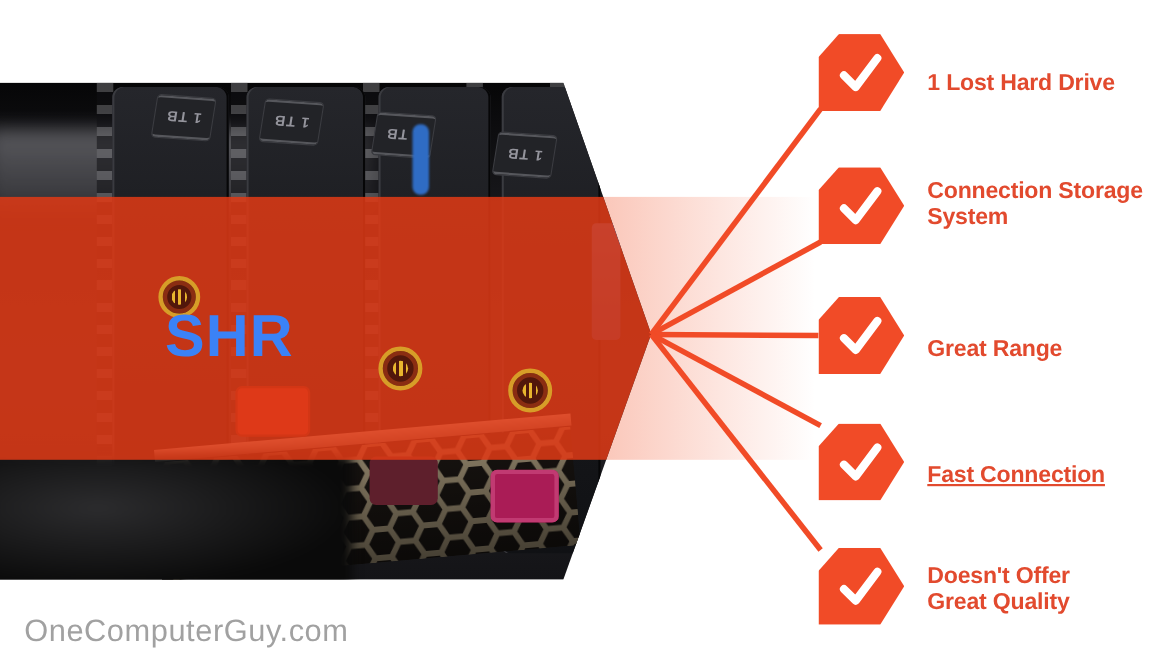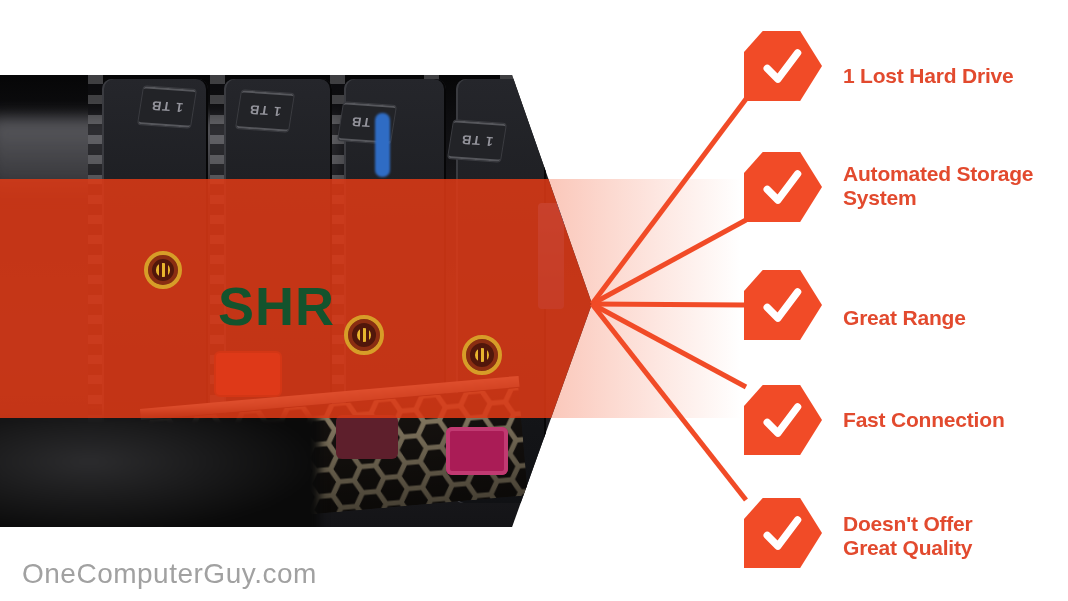--- a/index.html
+++ b/index.html
@@ -53,39 +53,39 @@
   .btn-r3 { position:absolute; left:446px; top:352px; width:62px; height:48px;
             background:#aa1c56; border-radius:6px; box-shadow:inset 0 0 0 4px #c13a72; }
   .band { position:absolute; left:0; top:104px; width:100%; height:239px;
           background:rgba(222,58,22,.87); }
   .emblem { position:absolute; border-radius:50%; border:4px solid #d79d28;
             background:#51170b; box-shadow:inset 0 0 0 4px #8a2d12; }
   .emblem::after { content:""; position:absolute; inset:28%; border-radius:50%;
                    background:repeating-linear-gradient(90deg,#e8b52e 0 3px, rgba(0,0,0,0) 3px 6px); }
   .e1{left:144px;top:176px;width:38px;height:38px;} .e2{left:344px;top:240px;width:40px;height:40px;}
   .e3{left:462px;top:260px;width:40px;height:40px;}
-  .ph-title { position:absolute; left:150px; top:200px; width:185px; text-align:right;
-              color:#14532d; font-size:54px; font-weight:bold; letter-spacing:1px; }
+  .ph-title { position:absolute; left:150px; top:200px; width:185px; text-align:left;
+              color:#3b82f6; font-size:54px; font-weight:bold; letter-spacing:1px; }
 
   
   .lines { position:absolute; left:0; top:0; width:1068px; height:601px; pointer-events:none; }
   .lines line { stroke:#f14b27; stroke-width:5; }
 
   
   .badge { position:absolute; left:744px; width:78px; height:70px; background:#f14b27;
            clip-path:polygon(0 30%, 24% 0, 72% 0, 100% 50%, 72% 100%, 0 100%);
            display:flex; align-items:center; }
   .badge svg { margin-left:6px; }
   .b1{top:31px;} .b2{top:152px;} .b3{top:270px;} .b4{top:385px;} .b5{top:498px;}
 
   
   .feature-label { position:absolute; left:843px; width:222px; color:#e24a2e;
                    font-size:21px; line-height:24px; font-weight:bold;
                    letter-spacing:-0.2px; white-space:pre-line; }
-  .t1{top:64px;} .t2{top:162px;} .t3{top:306px;} .t4{top:408px;} .t5{top:512px;}
+  .t1{top:64px;} .t2{top:162px;} .t3{top:306px;} .t4{top:420px;text-decoration:underline;} .t5{top:512px;}
 
   
   .watermark { position:absolute; left:22px; top:558px; color:#a1a1a1;
                font-size:28px; letter-spacing:.5px;text-align:right; }
 </style>
 </head>
 <body>
 
 <div class="pale-band"></div>
 
@@ -175,20 +175,20 @@
     <path d="M21 38 L34 51 L58 19" fill="none" stroke="#ffffff" stroke-width="9" stroke-linecap="round" stroke-linejoin="round"></path>
   </svg>
 </div>
 <div class="badge b5">
   <svg width="64" height="64" viewBox="0 0 78 70">
     <path d="M21 38 L34 51 L58 19" fill="none" stroke="#ffffff" stroke-width="9" stroke-linecap="round" stroke-linejoin="round"></path>
   </svg>
 </div>
 
 <div class="feature-label t1">1 Lost Hard Drive</div>
-<div class="feature-label t2">Automated Storage
+<div class="feature-label t2">Connection Storage
 System</div>
 <div class="feature-label t3">Great Range</div>
 <div class="feature-label t4">Fast Connection</div>
 <div class="feature-label t5">Doesn't Offer
 Great Quality</div>
 
 <div class="watermark">OneComputerGuy.com</div>
 
 </body></html>

